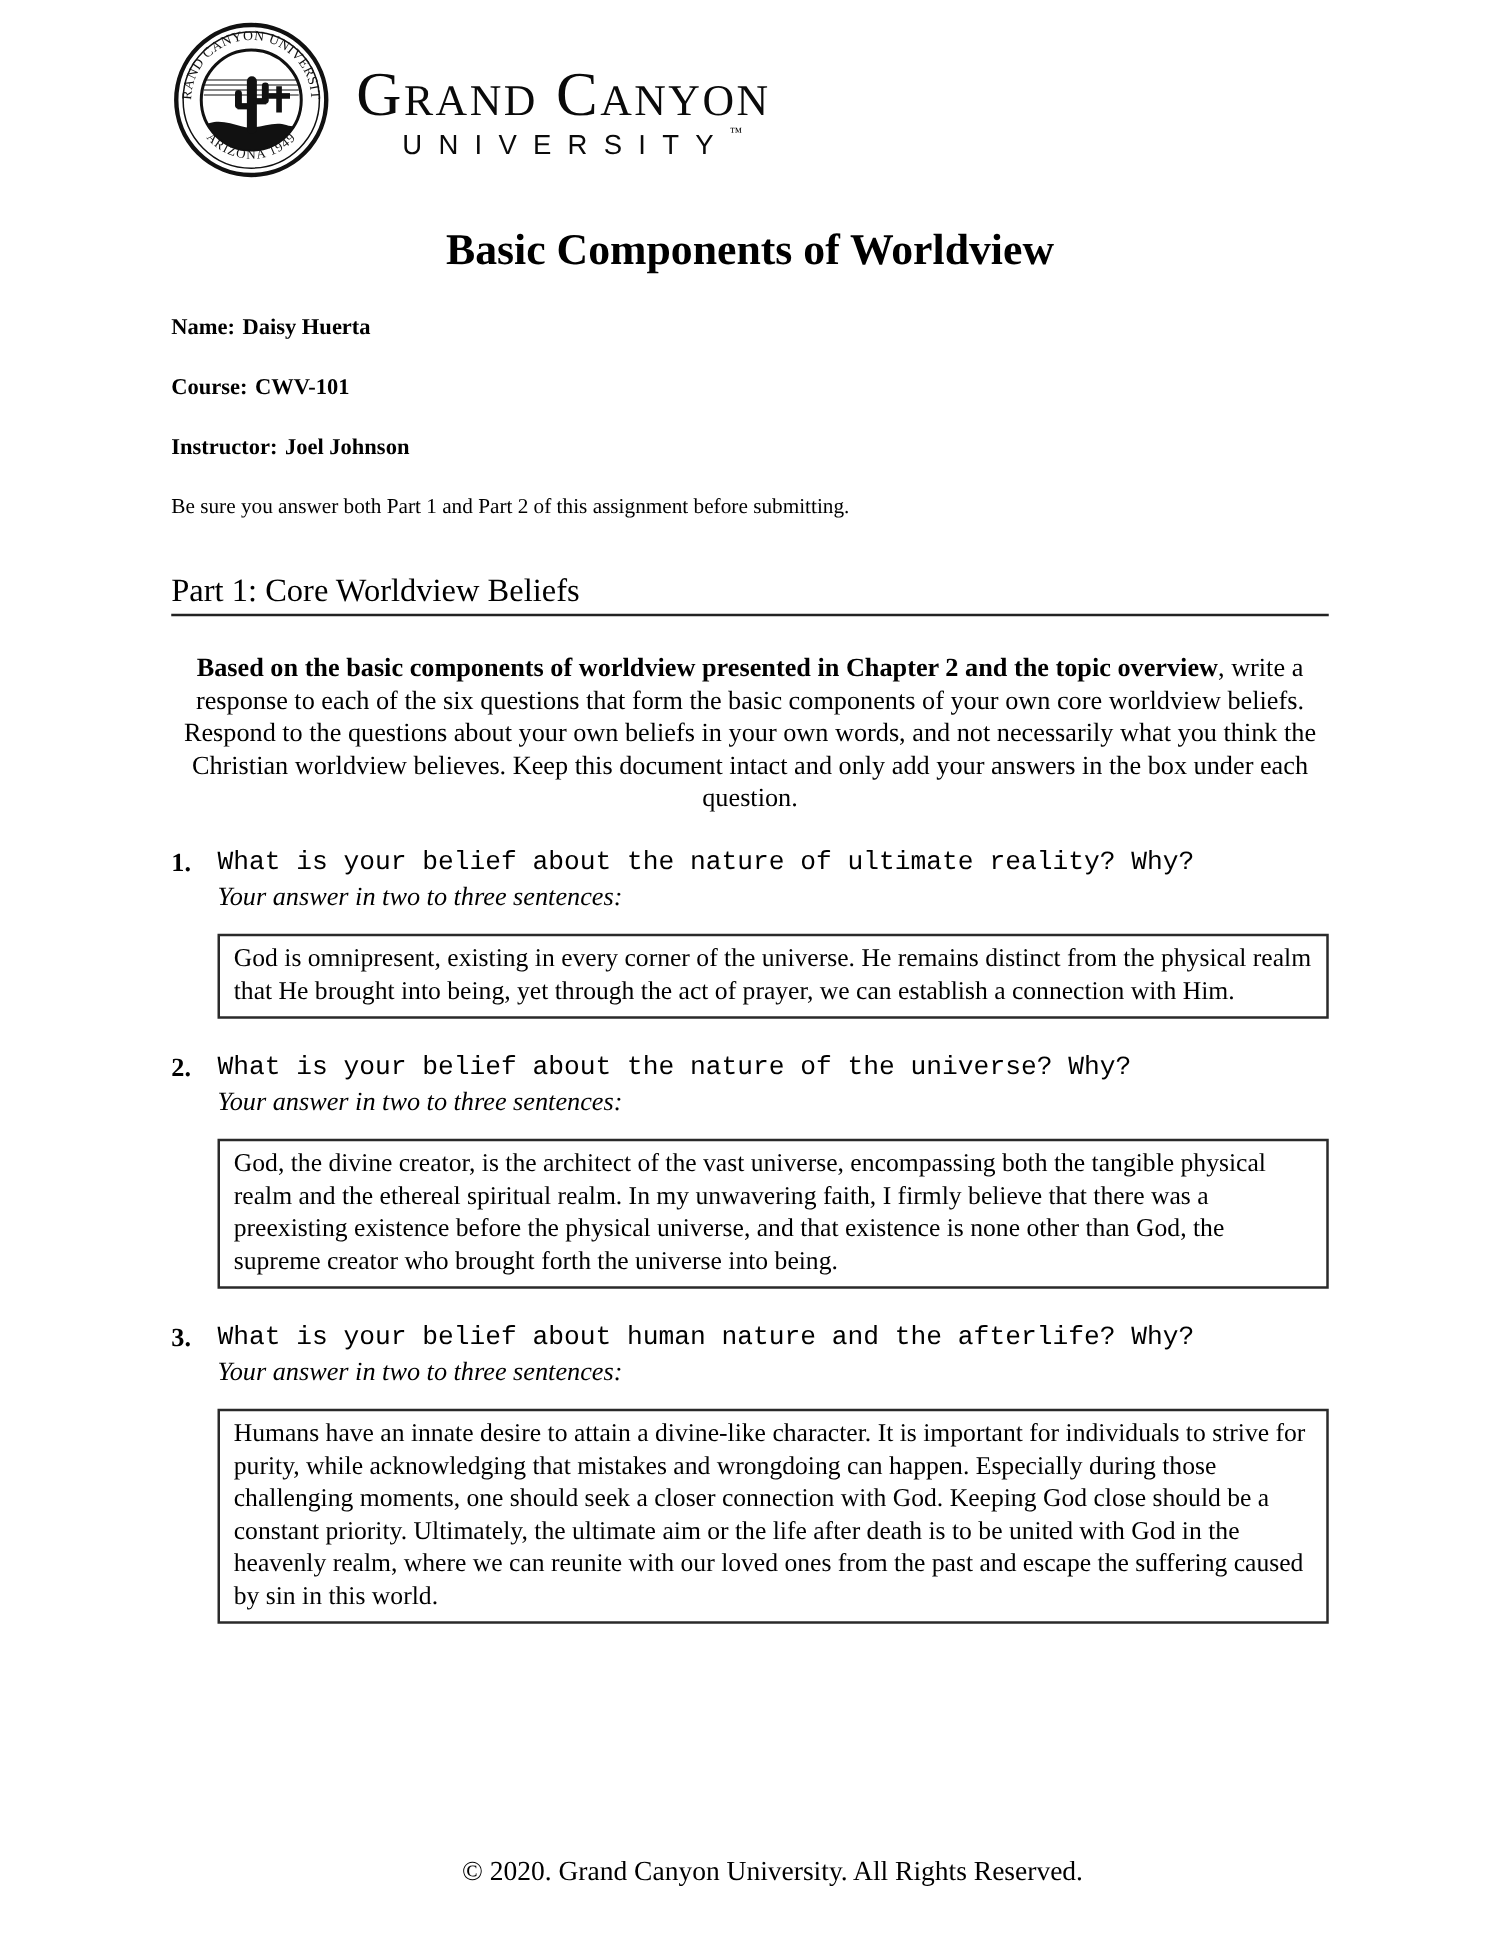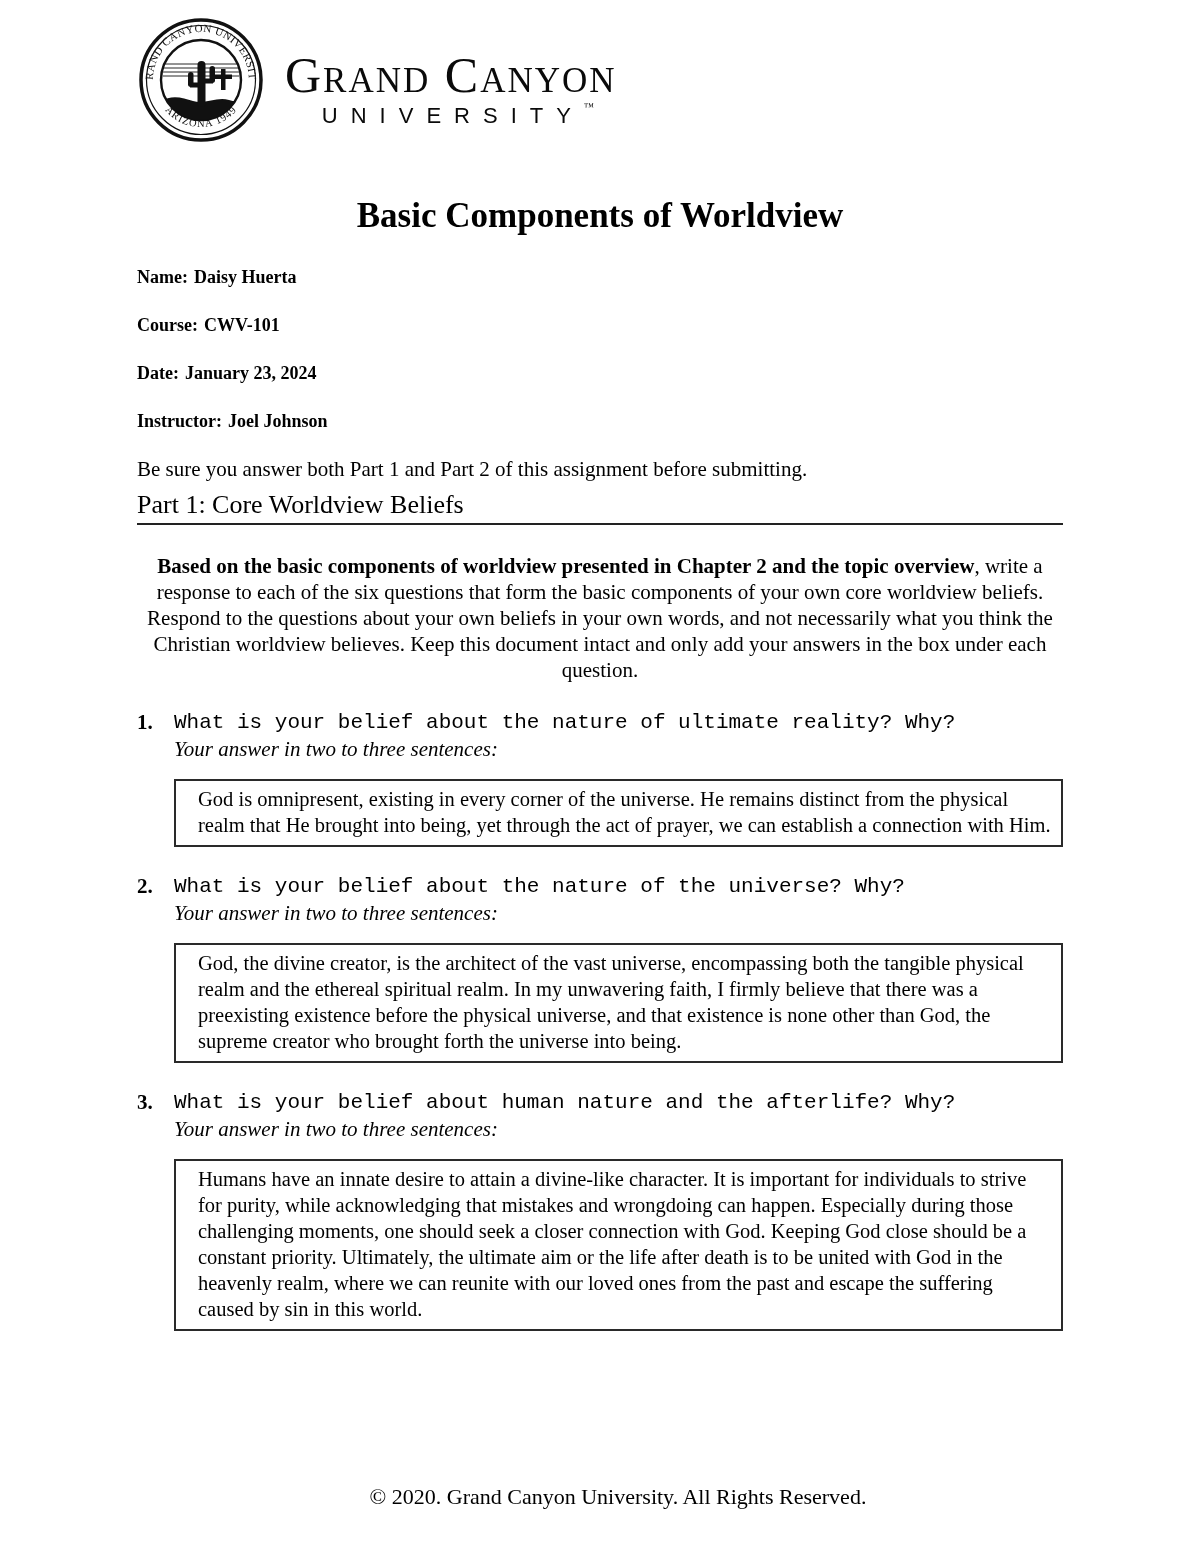--- a/index.html
+++ b/index.html
@@ -22,42 +22,42 @@
   }
   .wordmark-secondary-row { display: flex; align-items: flex-start; margin-top: 3px; }
   .wordmark-secondary {
     font-size: 22px; letter-spacing: 13px; color: #0a0a0a;
     font-family: "Liberation Sans", sans-serif; font-weight: 400;
     padding-left: 14px;
   }
   .tm { font-size: 10px; margin-top: -2px; }
 
   
-  .doc-title { text-align: center; font-weight: bold; font-size: 35px; margin-top: 50px; }
+  .doc-title { text-align: center; font-weight: bold; font-size: 35px; margin-top: 34px; }
   .fields { margin-top: 30px; }
   .field { font-size: 18px; font-weight: bold; line-height: 22px; margin-bottom: 26px; }
   .field-label { margin-right: 6px; }
-  .notice { font-size: 21px; line-height: 22px; margin-bottom: 10px; }
+  .notice { font-size: 17px; line-height: 22px; margin-bottom: 42px; }
 
   
   .part-heading {
     font-size: 26px; font-weight: normal; line-height: 30px;
     border-bottom: 2px solid #222; padding-bottom: 3px; margin-top: 0;
   }
   .intro { font-size: 21px; line-height: 26px; margin-top: 28px; text-align: center; }
   .intro .bold-lead { font-weight: bold; }
 
   
   .q-item { display: flex; margin-top: 26px; }
   .q-num { width: 37px; flex: 0 0 auto; font-weight: bold; font-size: 21px; line-height: 27px; }
   .q-body { flex: 1 1 auto; min-width: 0; }
   .q-text { font-size: 21px; line-height: 27px; font-family: Liberation Mono, monospace; }
   .q-prompt { font-size: 21px; line-height: 27px; font-style: italic; }
   .answer-box {
-    margin-top: 16px; border: 2px solid #2a2a2a; padding: 5px 10px 7px 22px;
+    margin-top: 16px; border: 2px solid #2a2a2a; padding: 5px 10px 7px 11px;
     background: #fff;
   }
   .answer-text { font-size: 20.5px; line-height: 26px; }
 
   
   .footer {
     position: absolute; top: 1484px; left: 0; width: 1200px;
     text-align: center; font-size: 22px; padding-left: 36px;
   }
 </style>
@@ -118,23 +118,20 @@
     <h1 class="doc-title">Basic Components of Worldview</h1>
 
     <div class="fields">
       <p class="field">
         <span class="field-label">Name:</span><span>Daisy Huerta</span>
       </p>
       <p class="field">
         <span class="field-label">Course:</span><span>CWV-101</span>
       </p>
       <p class="field">
-        <span class="field-label">Date:</span><span>January 23, 2024</span>
-      </p>
-      <p class="field">
         <span class="field-label">Instructor:</span><span>Joel Johnson</span>
       </p>
       <p class="notice">Be sure you answer both Part 1 and Part 2 of this assignment before submitting.</p>
     </div>
 
     <h2 class="part-heading">Part 1: Core Worldview Beliefs</h2>
 
     <p class="intro">
       <span class="bold-lead">Based on the basic components of worldview presented in Chapter 2 and the topic overview</span><span>, write a response to each of the six questions that form the basic components of your own core worldview beliefs. Respond to the questions about your own beliefs in your own words, and not necessarily what you think the Christian worldview believes. Keep this document intact and only add your answers in the box under each question.</span>
     </p>

